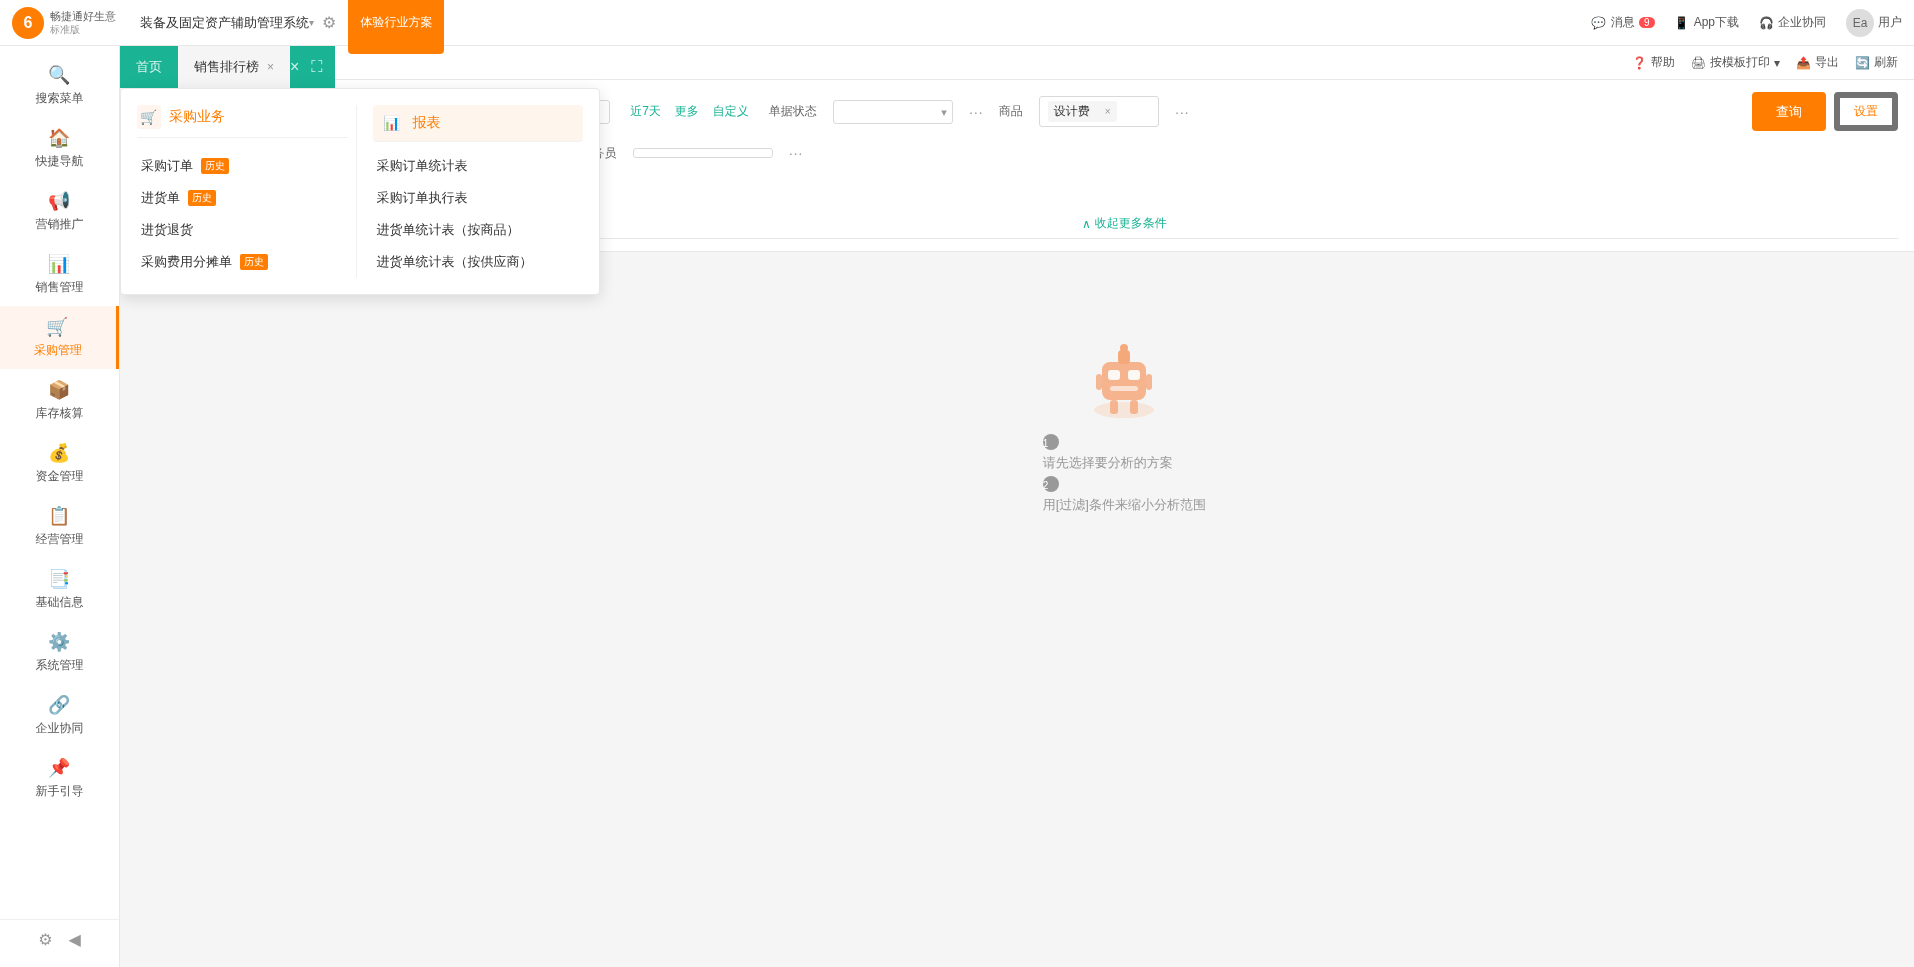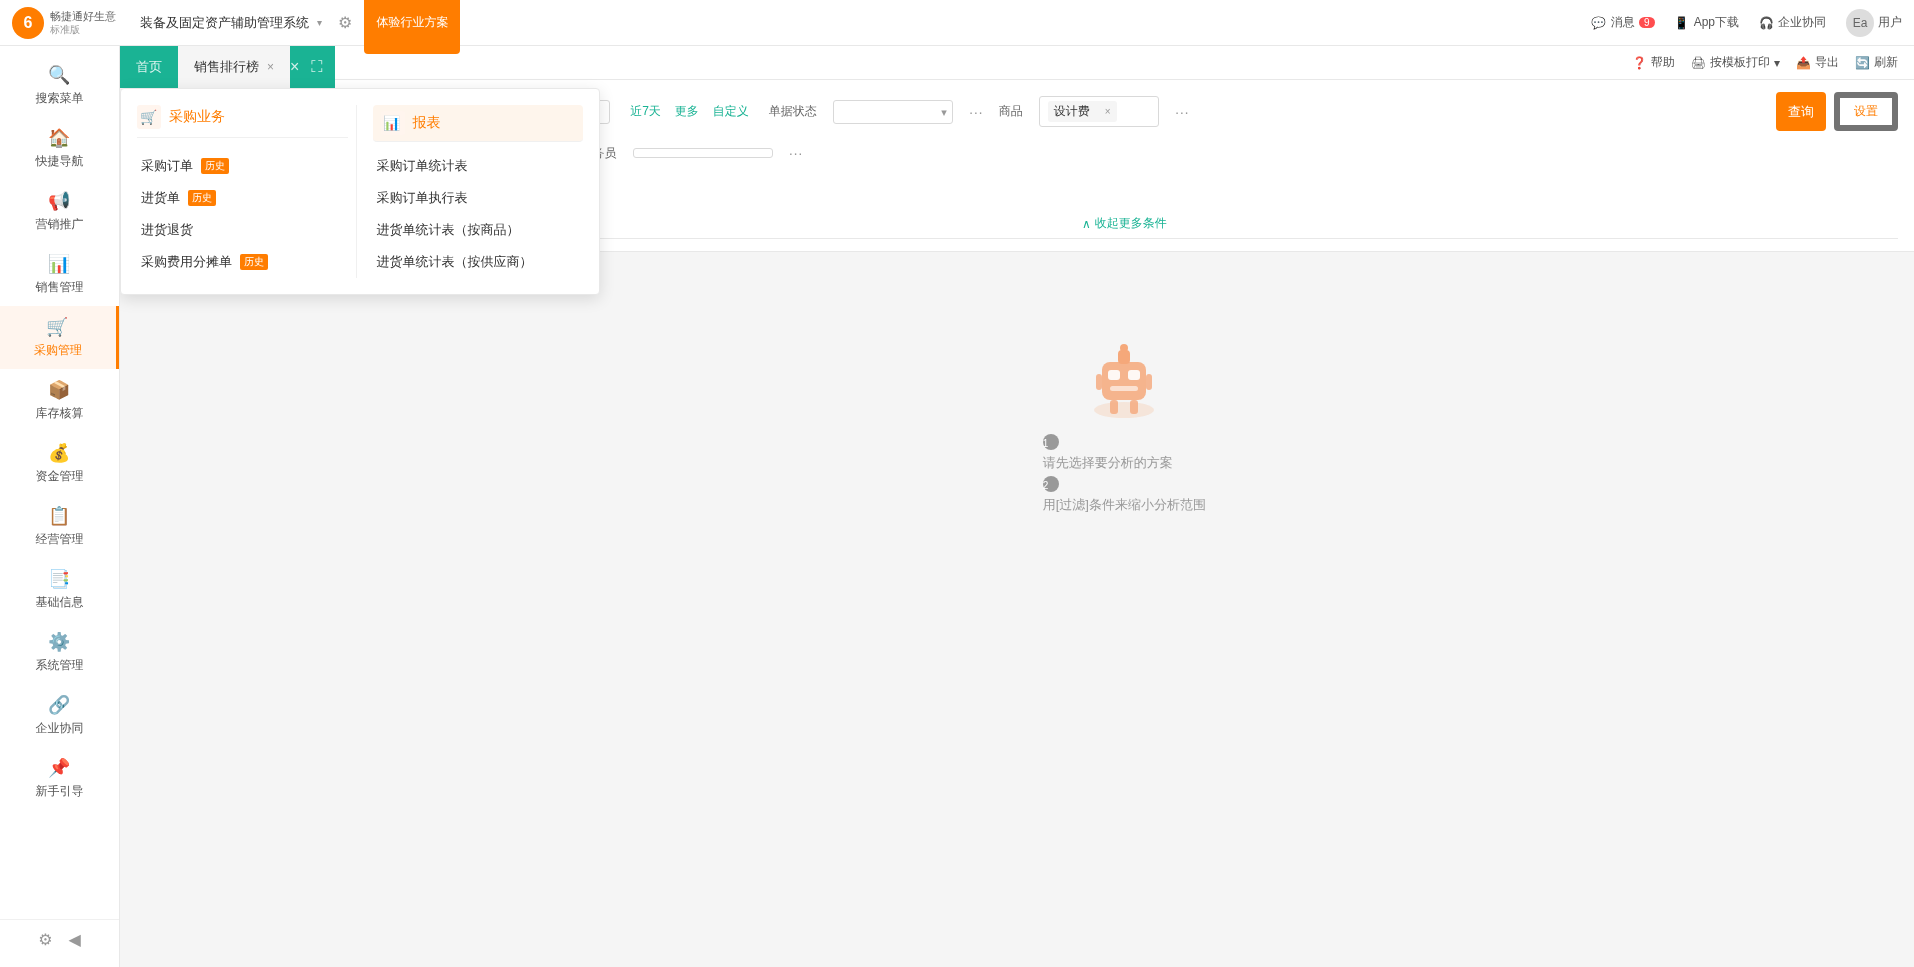--- a/index.html
+++ b/index.html
@@ -32,21 +32,21 @@
       justify-content: center;
       color: white;
       font-size: 16px;
       font-weight: bold;
     }
     .logo-text { font-size: 11px; color: #666; line-height: 1.3; }
     .logo-text .version { color: #999; font-size: 10px; }
     .header-system-title {
       display: flex;
       align-items: center;
-      gap: 8px;
+      gap: 0;
       font-size: 13px;
       color: #333;
       margin-left: 8px;
     }
     .header-system-title .dropdown-arrow { color: #999; font-size: 10px; cursor: pointer; }
     .header-settings-btn { margin-left: 8px; color: #999; cursor: pointer; font-size: 16px; }
     .header-industry-btn {
       margin-left: 12px;
       background: #ff7d00;
       color: white;
@@ -249,21 +249,21 @@
     }
     .tag { background: #f5f5f5; padding: 2px 6px; border-radius: 3px; font-size: 12px; display: flex; align-items: center; gap: 15px; }
     .tag-x { cursor: pointer; color: #999; font-size: 10px; }
     .filter-ellipsis { color: #999; cursor: pointer; font-size: 14px; }
     .filter-actions { display: flex; gap: 8px; margin-left: auto; }
     .btn-query {
       background: #ff7d00;
       color: white;
       border: none;
       border-radius: 4px;
-      padding: 6px 12px;
+      padding: 6px 24px;
       font-size: 13px;
       cursor: pointer;
     }
     .btn-settings {
       background: #fff;
       color: #ff7d00;
       border: 6px solid #737373;
       border-radius: 4px;
       padding: 5px 14px;
       font-size: 12px;

